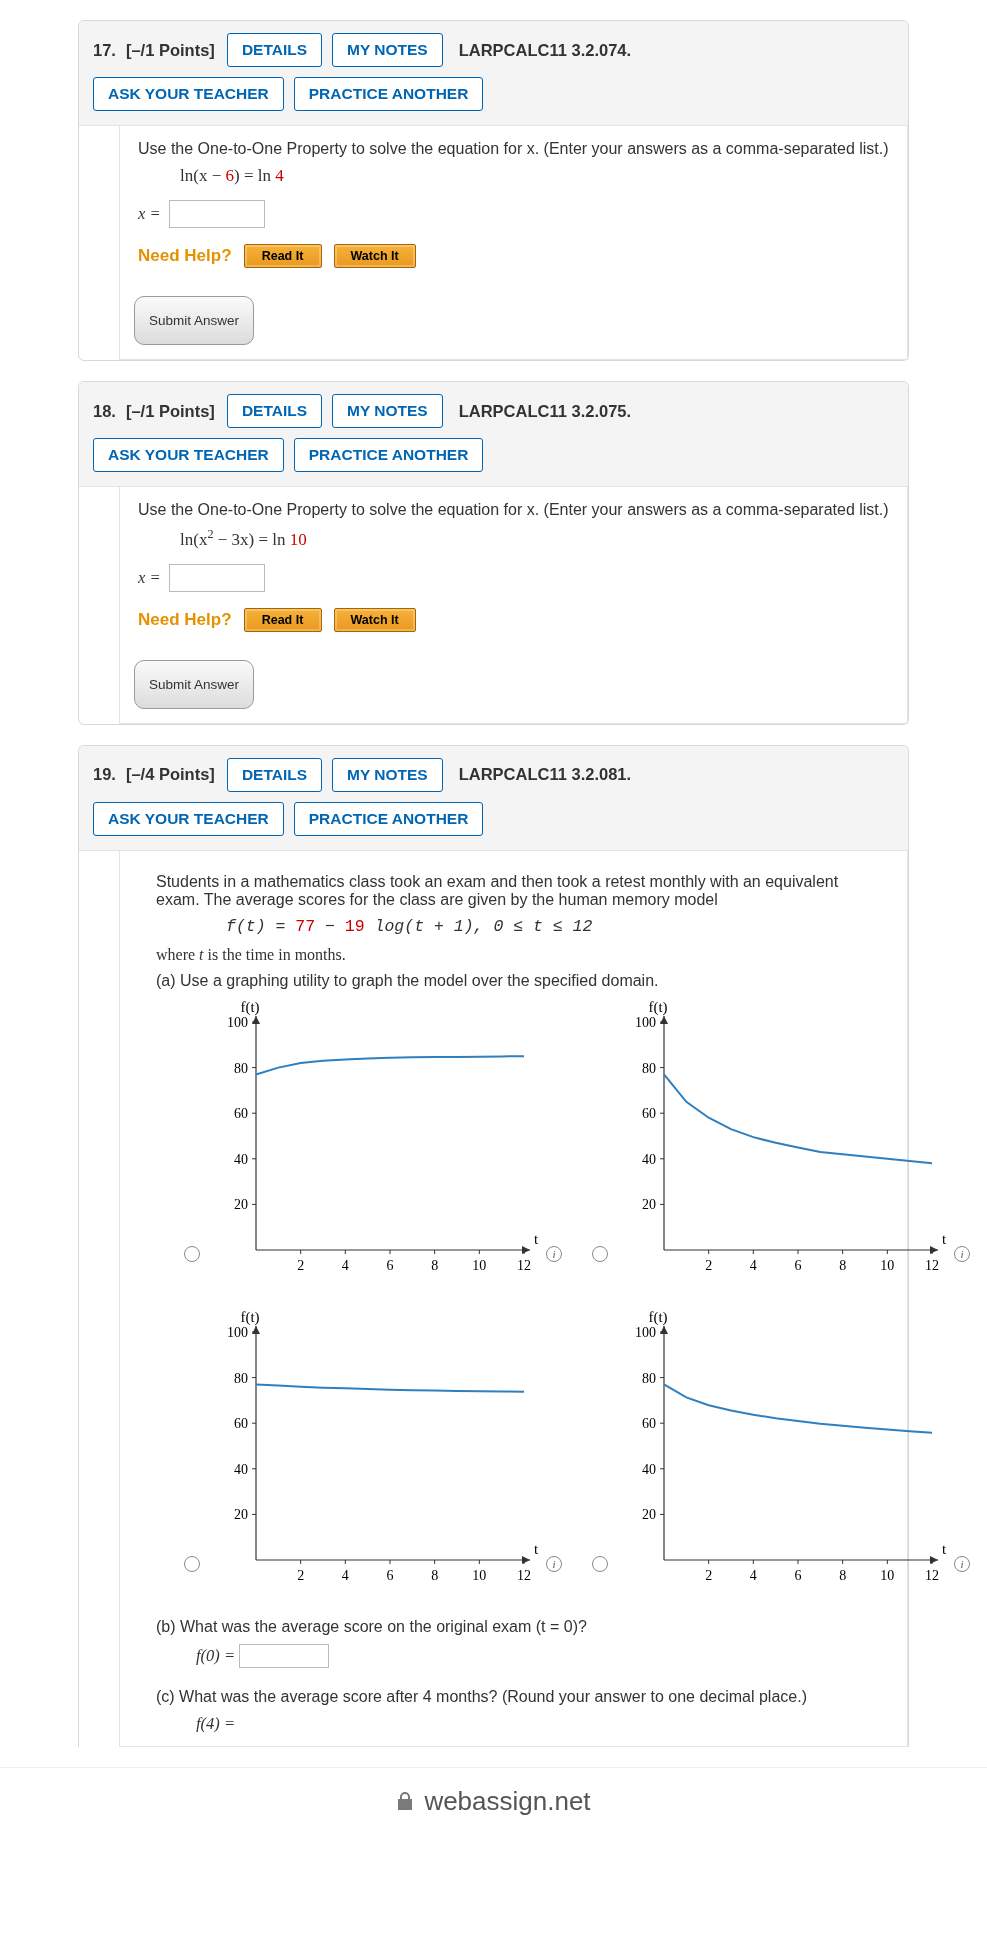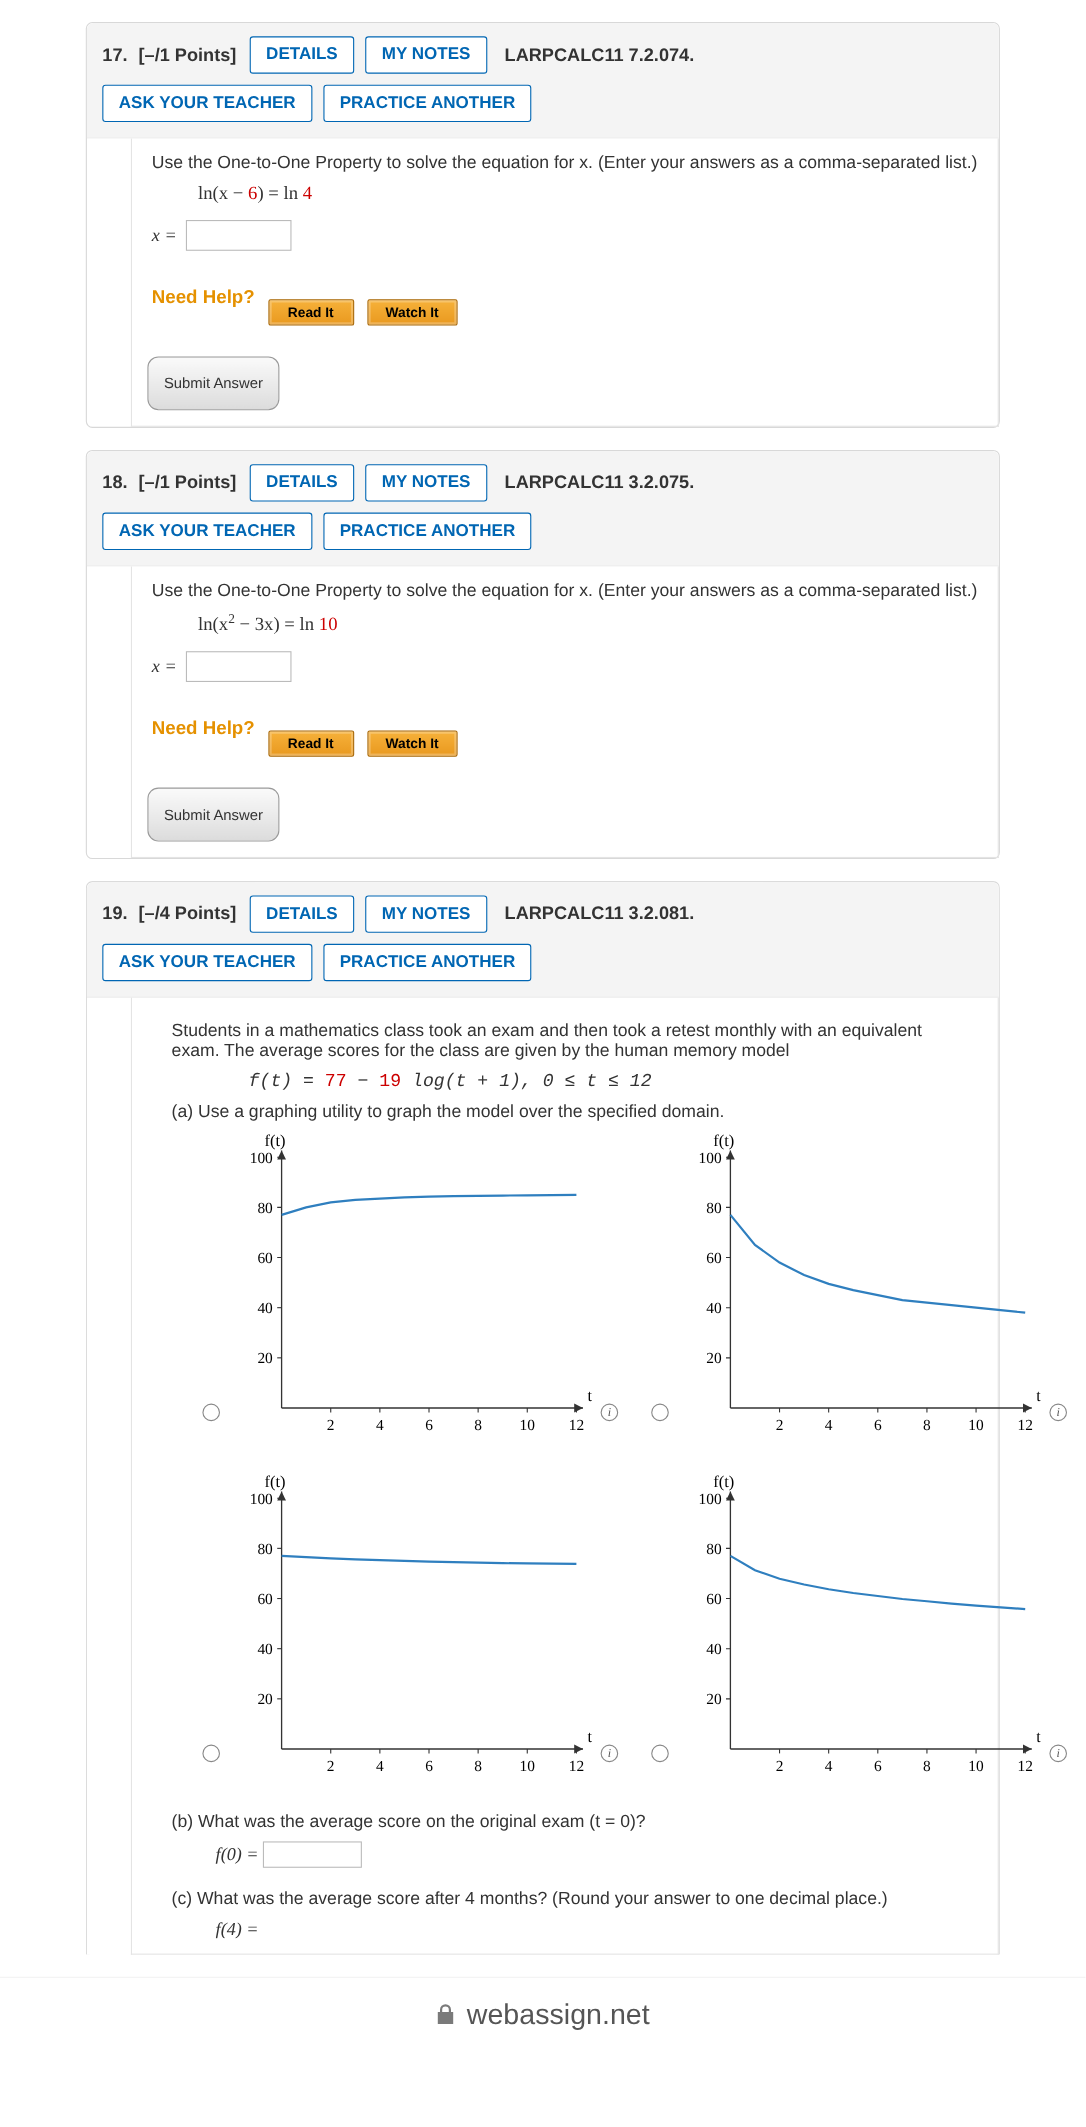--- a/index.html
+++ b/index.html
@@ -61,21 +61,20 @@
     border: 1.6px solid #a86500;
     color: #000;
     font-weight: 700;
     font-size: 12.5px;
     padding: 4px 16px;
     border-radius: 2px;
     cursor: pointer;
     min-width: 78px;
     text-align: center;
     box-shadow: inset 0 0 0 2px rgba(255,255,255,.25);
-    margin-top: 28px;
   }
   .submit-row { padding: 12px 0 14px 14px; }
   .submit-btn {
     background: linear-gradient(#fafafa, #dcdcdc);
     border: 1px solid #9a9a9a;
     border-radius: 10px;
     padding: 16px 14px;
     font-size: 13.5px;
     color: #333;
     cursor: pointer;
@@ -117,21 +116,21 @@
 
 <div class="page">
 
   <div class="question">
     <div class="qheader">
       <div class="hrow">
         <span class="qnum">17.</span>
         <span class="points">[–/1 Points]</span>
         <span class="btn">DETAILS</span>
         <span class="btn">MY NOTES</span>
-        <span class="ref">LARPCALC11 7.2.074.</span>
+        <span class="ref">LARPCALC11 3.2.074.</span>
       </div>
       <div class="hrow hrow2">
         <span class="btn">ASK YOUR TEACHER</span>
         <span class="btn">PRACTICE ANOTHER</span>
       </div>
     </div>
     <div class="qcontent">
       <div class="qinner">
         <div class="prompt">Use the One-to-One Property to solve the equation for x. (Enter your answers as a comma-separated list.)</div>
         <div class="equation">
@@ -201,20 +200,21 @@
       <div class="hrow hrow2">
         <span class="btn">ASK YOUR TEACHER</span>
         <span class="btn">PRACTICE ANOTHER</span>
       </div>
     </div>
     <div class="q19body">
       <div class="sub">Students in a mathematics class took an exam and then took a retest monthly with an equivalent exam. The average scores for the class are given by the human memory model</div>
       <div class="model">
         <span>f(t) = </span><span class="red" style="font-style:normal">77</span><span> − </span><span class="red" style="font-style:normal">19</span><span> log(t + 1),    0 ≤ t ≤ 12</span>
       </div>
+      <div class="sub"><span style="font-family:Georgia,serif">where <i>t</i> is the time in months.</span></div>
       <div class="sub">(a)   Use a graphing utility to graph the model over the specified domain.</div>
 
       <div class="charts" id="charts-grid">
           <div class="chart-cell">
             <span class="radio"></span>
             <svg class="chart-svg" width="330" height="280">
               <line x1="48" y1="250" x2="322" y2="250" stroke="#333" stroke-width="1.2"></line>
               <polygon points="322,250 314,246 314,254" fill="#333"></polygon>
               <line x1="48" y1="250" x2="48" y2="16" stroke="#333" stroke-width="1.2"></line>
               <polygon points="48,16 44,24 52,24" fill="#333"></polygon>

